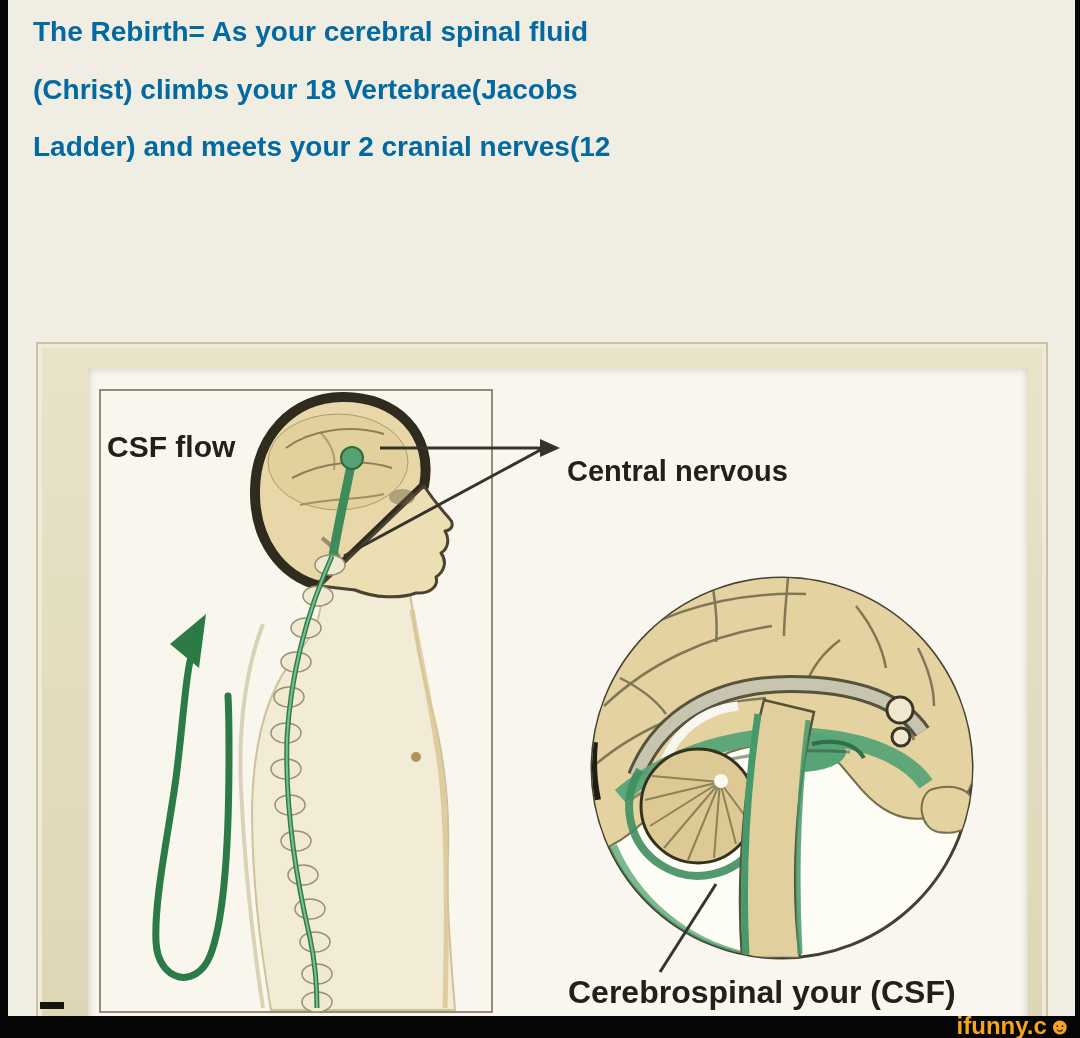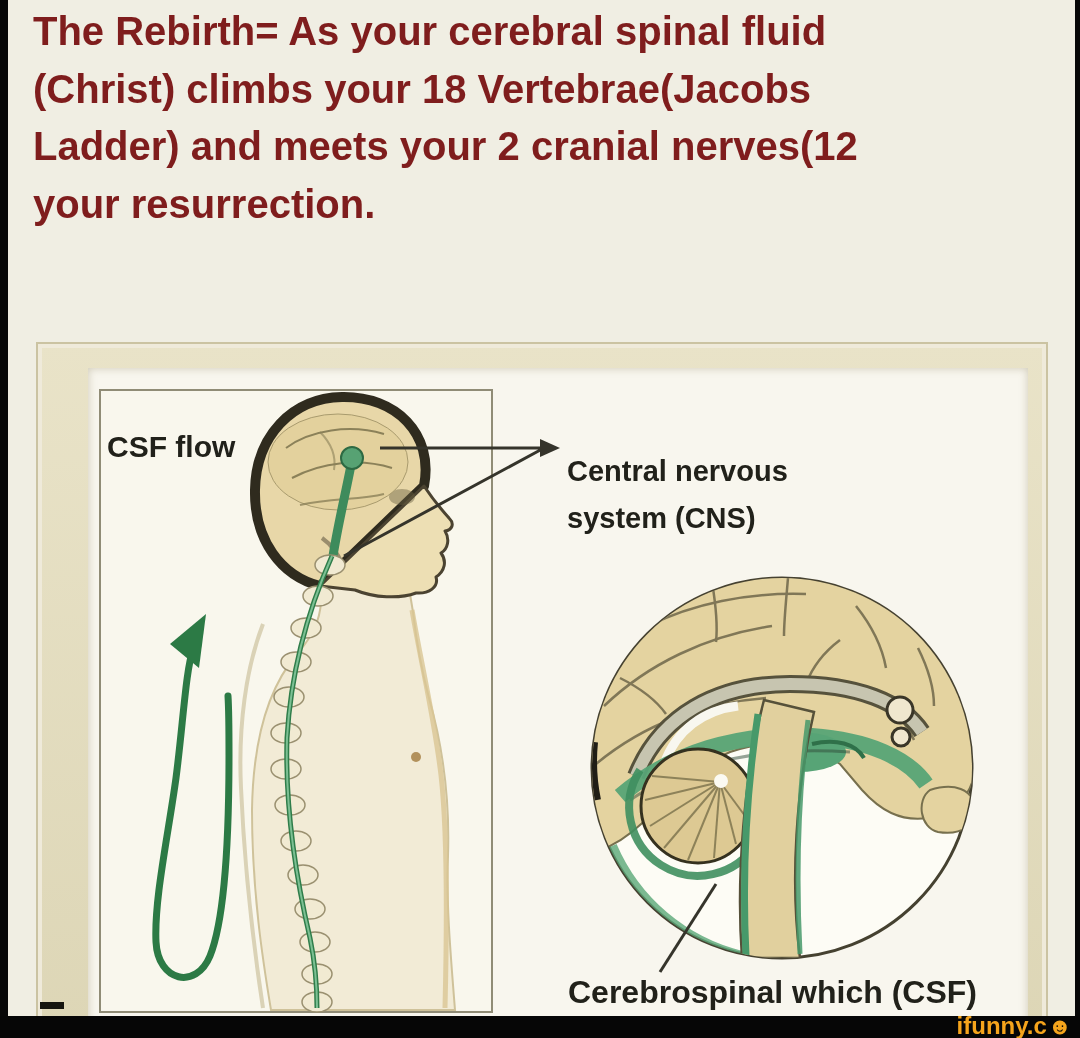--- a/index.html
+++ b/index.html
@@ -4,21 +4,21 @@
 <style>
   html,body{margin:0;padding:0;background:#222;}
   .page{position:relative;width:1080px;height:1038px;background:#f0eee3;overflow:hidden;
         font-family:"Liberation Sans",sans-serif;}
   .edge{position:absolute;top:0;bottom:0;background:#070707;}
   .edge-left{left:0;width:8px;}
   .edge-right{right:0;width:5px;}
 
   
   .caption{position:absolute;left:33px;top:3px;width:1030px;
-           font-size:40px;font-weight:bold;line-height:57.5px;color:#7f1d1d;}
+           font-size:28px;font-weight:bold;line-height:57.5px;color:#0369a1;}
   .caption div{white-space:nowrap;}
 
   
   .frame{position:absolute;left:36px;top:342px;width:1012px;height:696px;
          background:linear-gradient(#e9e3c8,#ddd6b6);
          box-shadow:inset 0 0 0 2px #cbc3a2, inset 0 0 0 6px #efeada;}
   .frame-inner{position:absolute;left:52px;top:26px;right:20px;bottom:0;
          background:#f8f6ee;box-shadow:inset 0 0 8px rgba(125,115,75,.35);}
 
   svg.art{position:absolute;left:0;top:0;}
@@ -40,21 +40,20 @@
 
 <div class="page">
 
   <div class="edge edge-left"></div>
   <div class="edge edge-right"></div>
 
   <div class="caption">
     <div>The Rebirth= As your cerebral spinal fluid</div>
     <div>(Christ) climbs your 18 Vertebrae(Jacobs</div>
     <div>Ladder) and meets your 2 cranial nerves(12</div>
-    <div>your resurrection.</div>
   </div>
 
   <div class="frame">
     <div class="frame-inner"></div>
   </div>
 
   <svg class="art" width="1080" height="1038" viewBox="0 0 1080 1038">
     <defs>
       <clipPath id="insetClip">
           <circle cx="782" cy="768" r="190"></circle>
@@ -162,24 +161,23 @@
         <path d="M 597 800 A 190 190 0 0 1 594 742" fill="none" stroke="#201e16" stroke-width="8"></path>
       </g>
       <path d="M 716 884 L 660 972" stroke="#35342b" stroke-width="3"></path>
     </g>
   </svg>
 
   <div class="lbl lbl-csf-flow">CSF flow</div>
 
   <div class="lbl lbl-cns">
     <div>Central nervous</div>
-    <div>system (CNS)</div>
   </div>
 
-  <div class="lbl lbl-csf">Cerebrospinal which (CSF)</div>
+  <div class="lbl lbl-csf">Cerebrospinal your (CSF)</div>
 
   <div class="bar">
     <div class="watermark">
       <span>ifunny.c</span><span class="smiley">☻</span>
     </div>
   </div>
 
 </div>
 
 </body></html>

